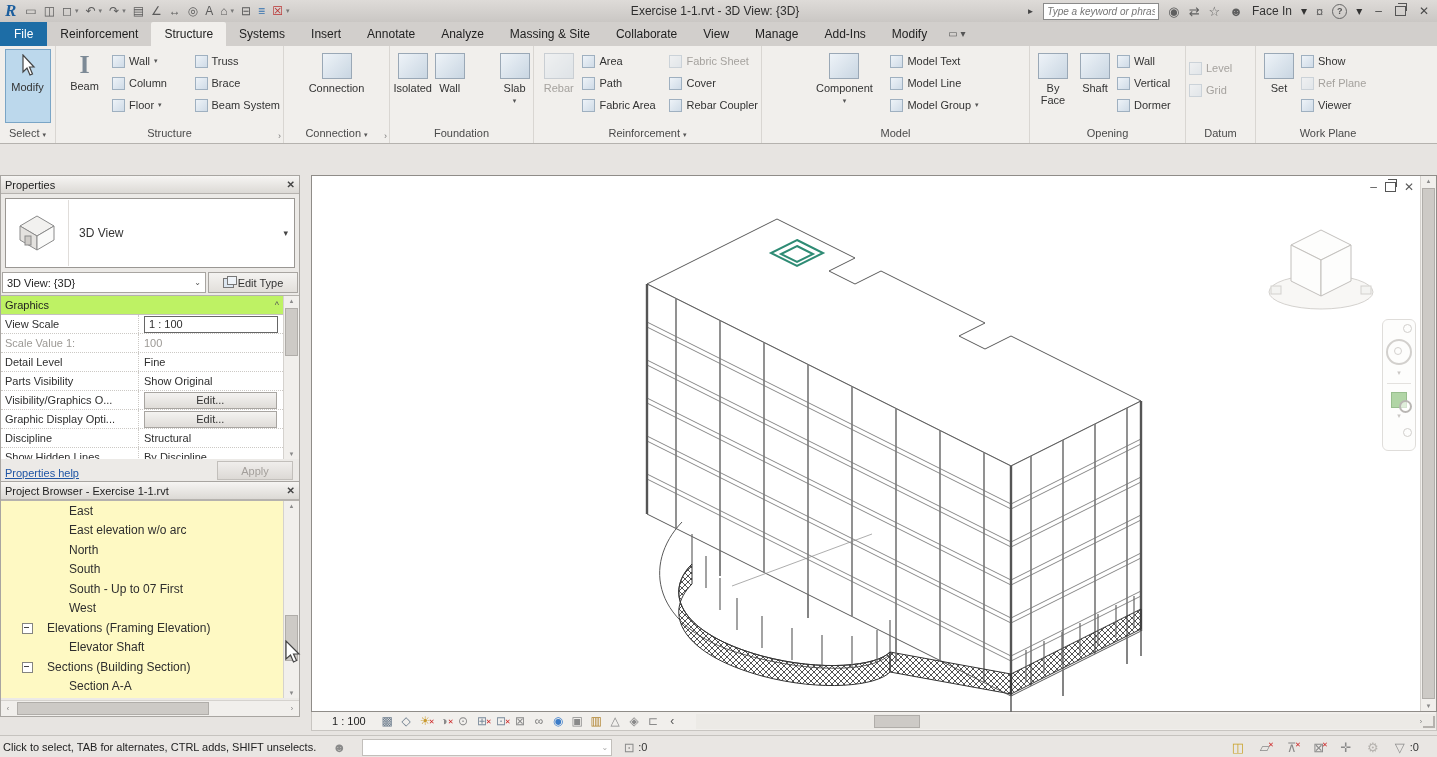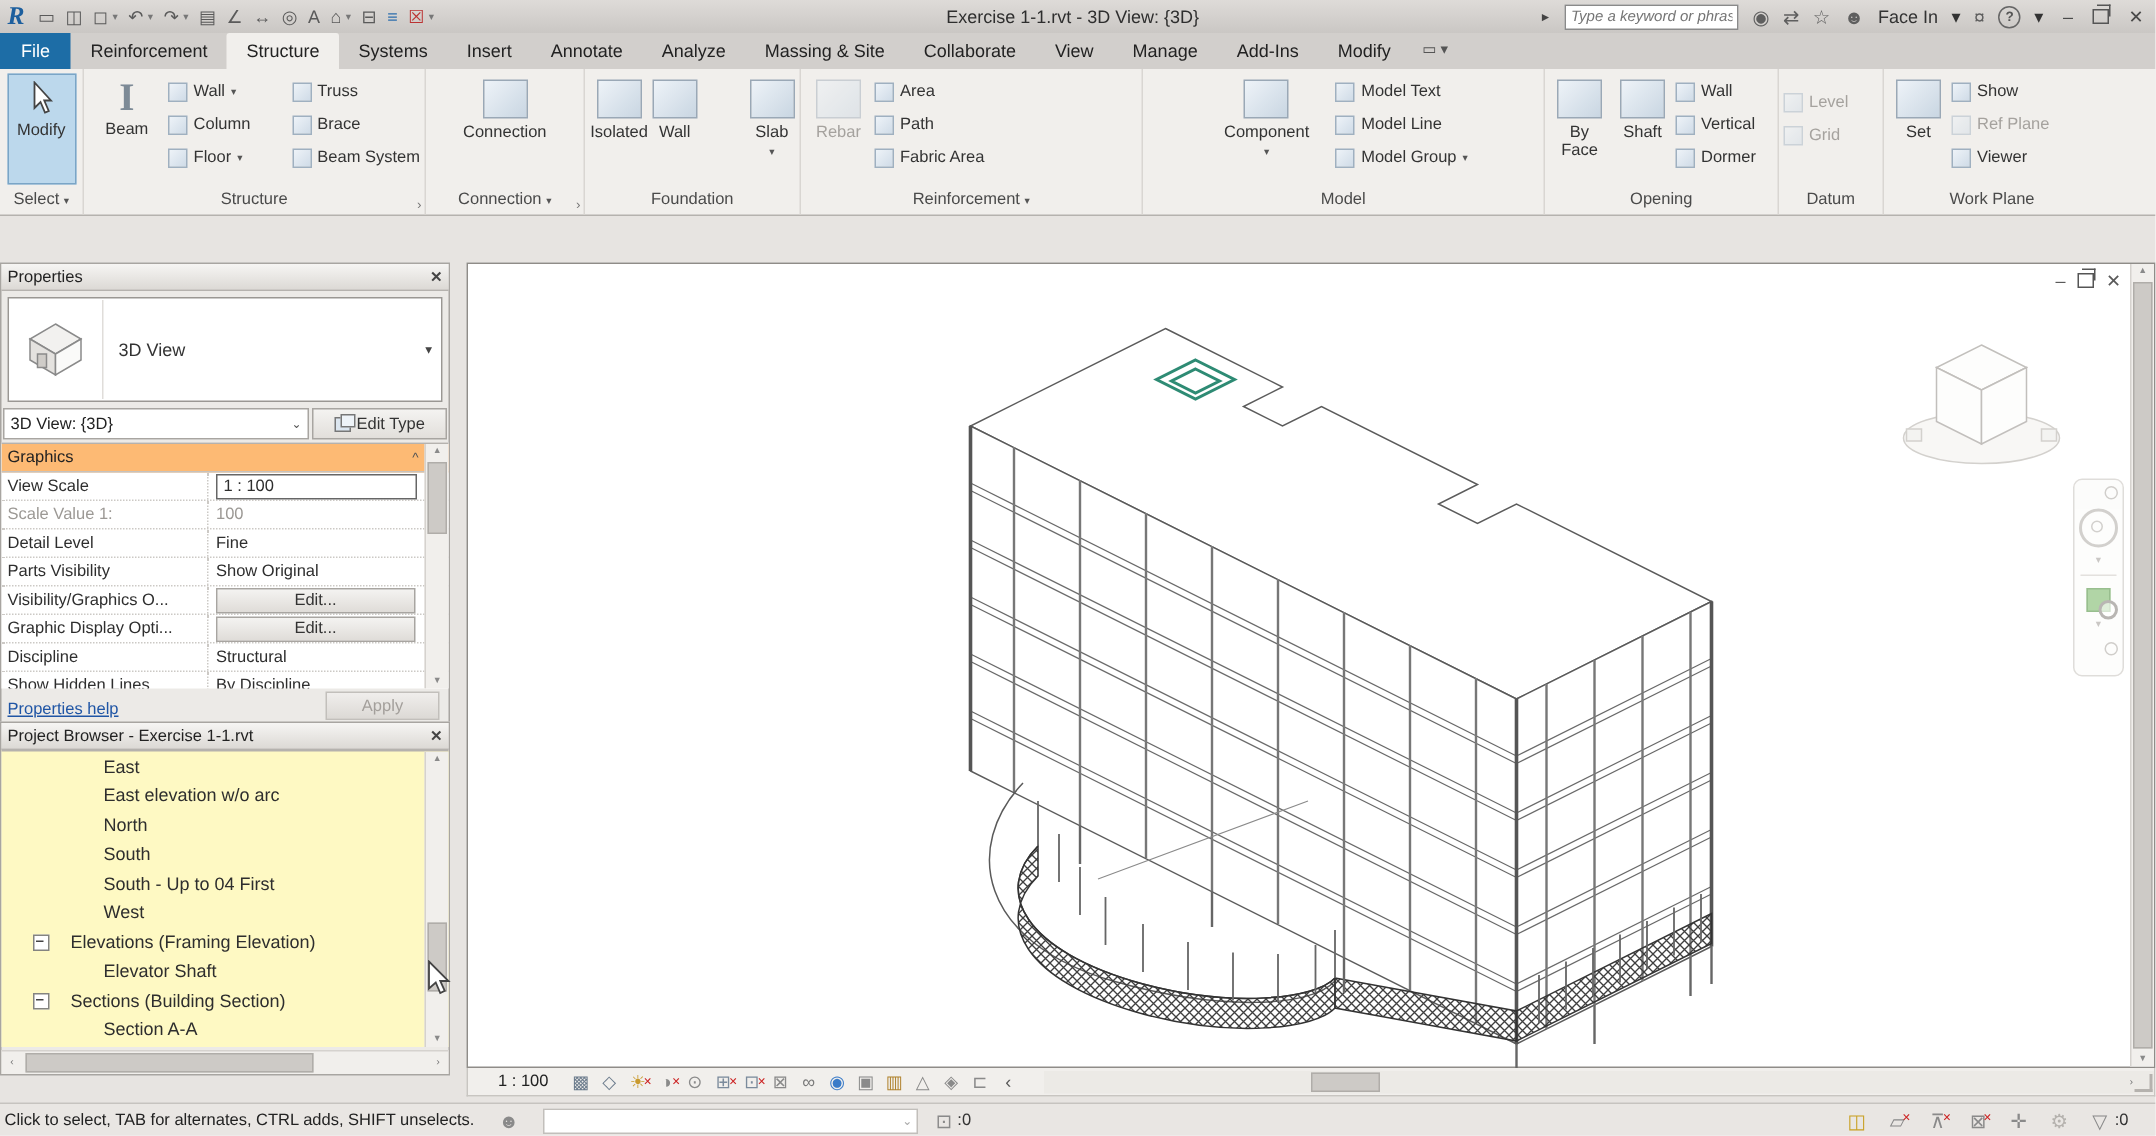--- a/index.html
+++ b/index.html
@@ -75,21 +75,21 @@
   .combo .caret{margin-left:auto;font-size:8px;color:#555;}
   .etbtn{width:88px;background:linear-gradient(#f4f3f1,#e2dfdb);border:1px solid #a8a5a1;
     display:flex;align-items:center;justify-content:center;gap:4px;font-size:11px;color:#333;}
   .etic{width:9px;height:8px;border:1px solid #777;position:relative;background:#dce6f0;}
   .etic:after{content:"";position:absolute;left:3px;top:-3px;width:8px;height:7px;border:1px solid #777;background:#eef3f8;}
   .pgrid{position:relative;background:#fff;border-top:1px solid #b5b2ae;height:163px;overflow:hidden;}
   .prow{display:flex;height:19px;border-bottom:1px dotted #ccc9c5;align-items:center;box-sizing:border-box;}
   .prow .pl{width:133px;padding-left:4px;font-size:11px;color:#2e2e2e;white-space:nowrap;overflow:hidden;flex:none;}
   .prow .pv{flex:1;font-size:11px;color:#2e2e2e;padding-left:5px;border-left:1px dotted #ccc9c5;
     height:100%;display:flex;align-items:center;margin-right:16px;}
-  .prow.head{background:#fdba74;border-bottom:1px solid #c5c2be;}
+  .prow.head{background:#bef264;border-bottom:1px solid #c5c2be;}
   .prow.head .pl{font-size:11px;color:#222;}
   .vfocus{border:1px solid #666;background:#fff;width:92%;height:15px;display:flex;
     align-items:center;padding-left:4px;}
   .editbtn{width:94%;height:15px;background:linear-gradient(#f4f3f1,#dfdcd8);border:1px solid #a8a5a1;
     display:flex;align-items:center;justify-content:center;font-size:11px;color:#333;}
   .grayrow{color:#9c9995 !important;}
   .grayrow .pl,.grayrow .pv{color:#9c9995;}
   .phelp{position:absolute;left:4px;bottom:3px;font-size:11px;color:#1f55a5;text-decoration:underline;}
   .applybtn{position:absolute;right:6px;bottom:2px;width:74px;height:17px;
     background:linear-gradient(#f0eeec,#dcd9d5);border:1px solid #c2bfbb;color:#a39f9b;
@@ -303,20 +303,34 @@
           </div>
         <div class="sitem">
             <span class="sicon"></span>
             <span>Path</span>
           </div>
         <div class="sitem">
             <span class="sicon"></span>
             <span>Fabric Area</span>
           </div>
       </div>
+      <div class="smallcol">
+        <div class="sitem dis">
+            <span class="sicon"></span>
+            <span>Fabric Sheet</span>
+          </div>
+        <div class="sitem">
+            <span class="sicon"></span>
+            <span>Cover</span>
+          </div>
+        <div class="sitem">
+            <span class="sicon"></span>
+            <span>Rebar Coupler</span>
+          </div>
+      </div>
     </div>
     <div class="plabel"><span>Reinforcement</span> <span class="ddm">▾</span></div>
   </div>
 
   <div class="panel" style="width:268px;">
     <div class="pbody" style="justify-content:center;gap:14px;">
       <div class="bigbtn" style="width:64px;text-align:center;">
         <span class="bicon"></span>
         <span>Component</span>
         <span class="ddm">▾</span>
@@ -501,21 +515,21 @@
     <div class="trow l2">
         <span>East elevation w/o arc</span>
       </div>
     <div class="trow l2">
         <span>North</span>
       </div>
     <div class="trow l2">
         <span>South</span>
       </div>
     <div class="trow l2">
-        <span>South - Up to 04 First</span>
+        <span>South - Up to 07 First</span>
       </div>
     <div class="trow l2">
         <span>West</span>
       </div>
     <div class="trow l1">
         <span class="mbox"></span>
         <span>Elevations (Framing Elevation)</span>
       </div>
     <div class="trow l2">
         <span>Elevator Shaft</span>

